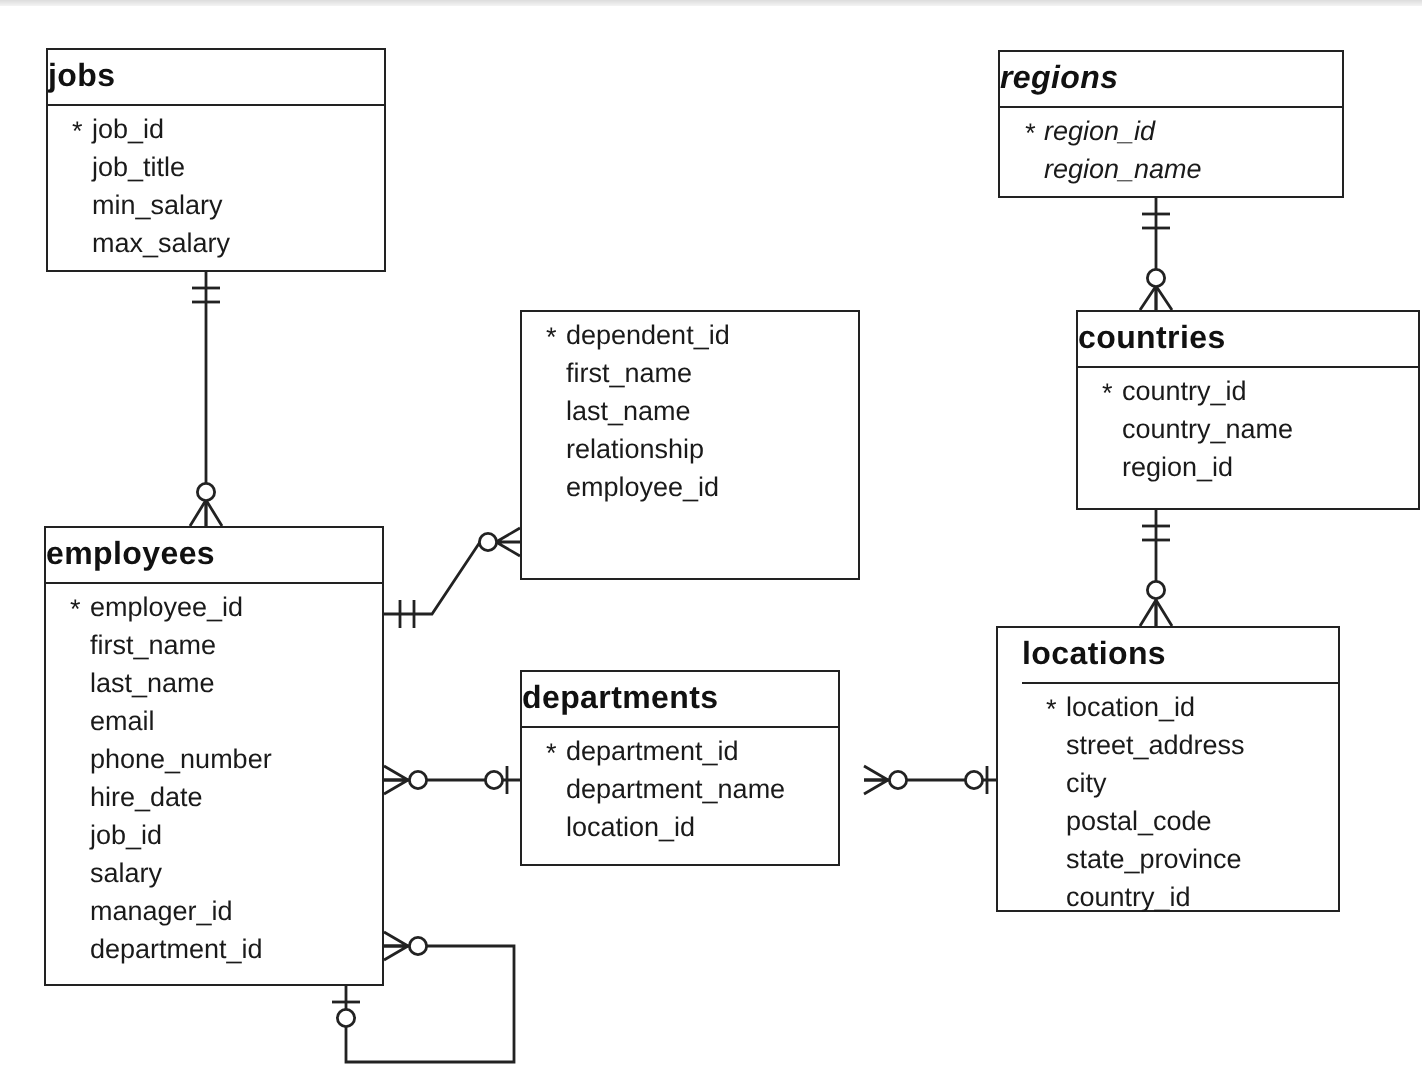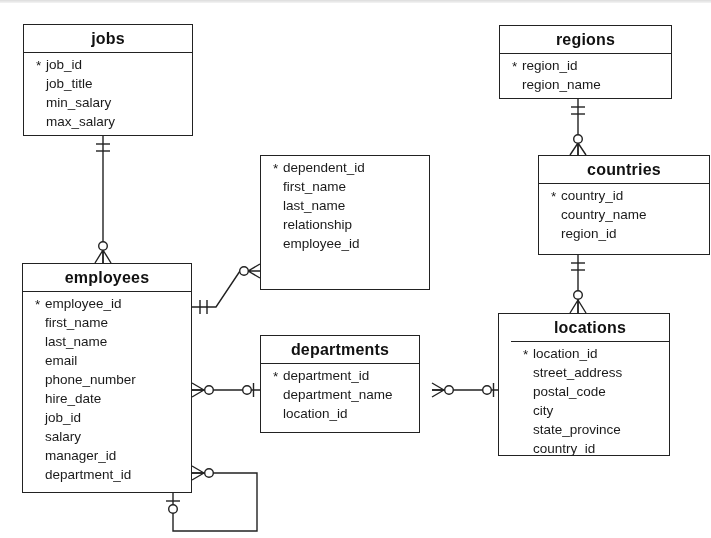--- a/index.html
+++ b/index.html
@@ -22,21 +22,21 @@
     position: absolute;
     background: #ffffff;
     border: 1.6px solid #222222;
     box-sizing: border-box;
     z-index: 2;
   }
   .entity-header {
     height: 27px;
     line-height: 27px;
     border-bottom: 1.6px solid #222222;
-    text-align: center;
+    text-align: left;
     font-weight: bold;
     font-size: 16px;
     color: #111111;
     letter-spacing: 0.2px;
     white-space: nowrap;
     overflow: hidden;
   }
   .entity-fields { padding-top: 2px; }
   .field-row {
     position: relative;
@@ -122,21 +122,21 @@
   <div id="tables">
       <div class="entity" style="left: 23px; top: 24px; width: 170px; height: 112px;">
         <div class="entity-header">jobs</div>
         <div class="entity-fields">
           <div class="field-row"><span class="pk-star">*</span><span>job_id</span></div>
           <div class="field-row"><span>job_title</span></div>
           <div class="field-row"><span>min_salary</span></div>
           <div class="field-row"><span>max_salary</span></div>
         </div>
       </div>
-      <div class="entity" style="left: 499px; top: 25px; width: 173px; height: 74px;">
+      <div class="entity" style="left: 499px; top: 25px; width: 173px; height: 74px; font-style: italic;">
         <div class="entity-header">regions</div>
         <div class="entity-fields">
           <div class="field-row"><span class="pk-star">*</span><span>region_id</span></div>
           <div class="field-row"><span>region_name</span></div>
         </div>
       </div>
       <div class="entity" style="left: 260px; top: 155px; width: 170px; height: 135px;">
         <div class="entity-fields">
           <div class="field-row"><span class="pk-star">*</span><span>dependent_id</span></div>
           <div class="field-row"><span>first_name</span></div>
@@ -174,20 +174,20 @@
           <div class="field-row"><span class="pk-star">*</span><span>department_id</span></div>
           <div class="field-row"><span>department_name</span></div>
           <div class="field-row"><span>location_id</span></div>
         </div>
       </div>
       <div class="entity" style="left: 498px; top: 313px; width: 172px; height: 143px; padding-left: 12px;">
         <div class="entity-header">locations</div>
         <div class="entity-fields">
           <div class="field-row"><span class="pk-star">*</span><span>location_id</span></div>
           <div class="field-row"><span>street_address</span></div>
+          <div class="field-row"><span>city</span></div>
           <div class="field-row"><span>postal_code</span></div>
-          <div class="field-row"><span>city</span></div>
           <div class="field-row"><span>state_province</span></div>
           <div class="field-row"><span>country_id</span></div>
         </div>
       </div>
     </div>
 </div>
 
 </body></html>

